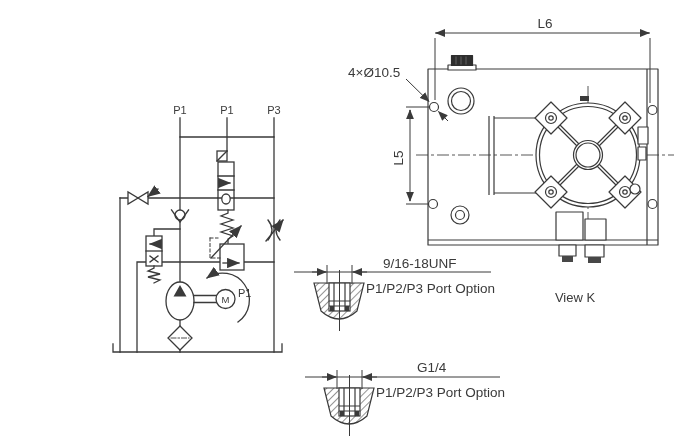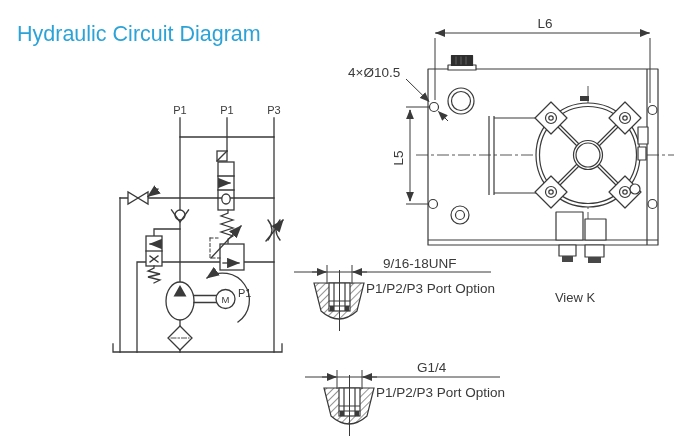--- a/index.html
+++ b/index.html
@@ -7,21 +7,20 @@
          font-family:"Liberation Sans",sans-serif;}
   #title{position:absolute;left:17px;top:22px;font-size:21.5px;letter-spacing:0px;
          color:#2BA3D8;font-weight:400;}
   svg{position:absolute;left:0;top:0;}
   text{font-family:"Liberation Sans",sans-serif;fill:#3a3a3a;}
 </style>
 </head>
 <body>
 
 <div id="stage">
-  <div id="title">Hydraulic Circuit Diagram</div>
 
   <svg width="700" height="441" viewBox="0 0 700 441">
     <defs>
       <marker id="arr" viewBox="0 0 10 8" refX="9.2" refY="4" markerWidth="10" markerHeight="8" orient="auto">
         <path d="M0,0 L10,4 L0,8 Z" fill="#3a3a3a"></path>
       </marker>
       <pattern id="hatch" width="5" height="5" patternUnits="userSpaceOnUse" patternTransform="rotate(45)">
         <line x1="0" y1="0" x2="0" y2="5" stroke="#3a3a3a" stroke-width="1.1"></line>
       </pattern>
     </defs>

